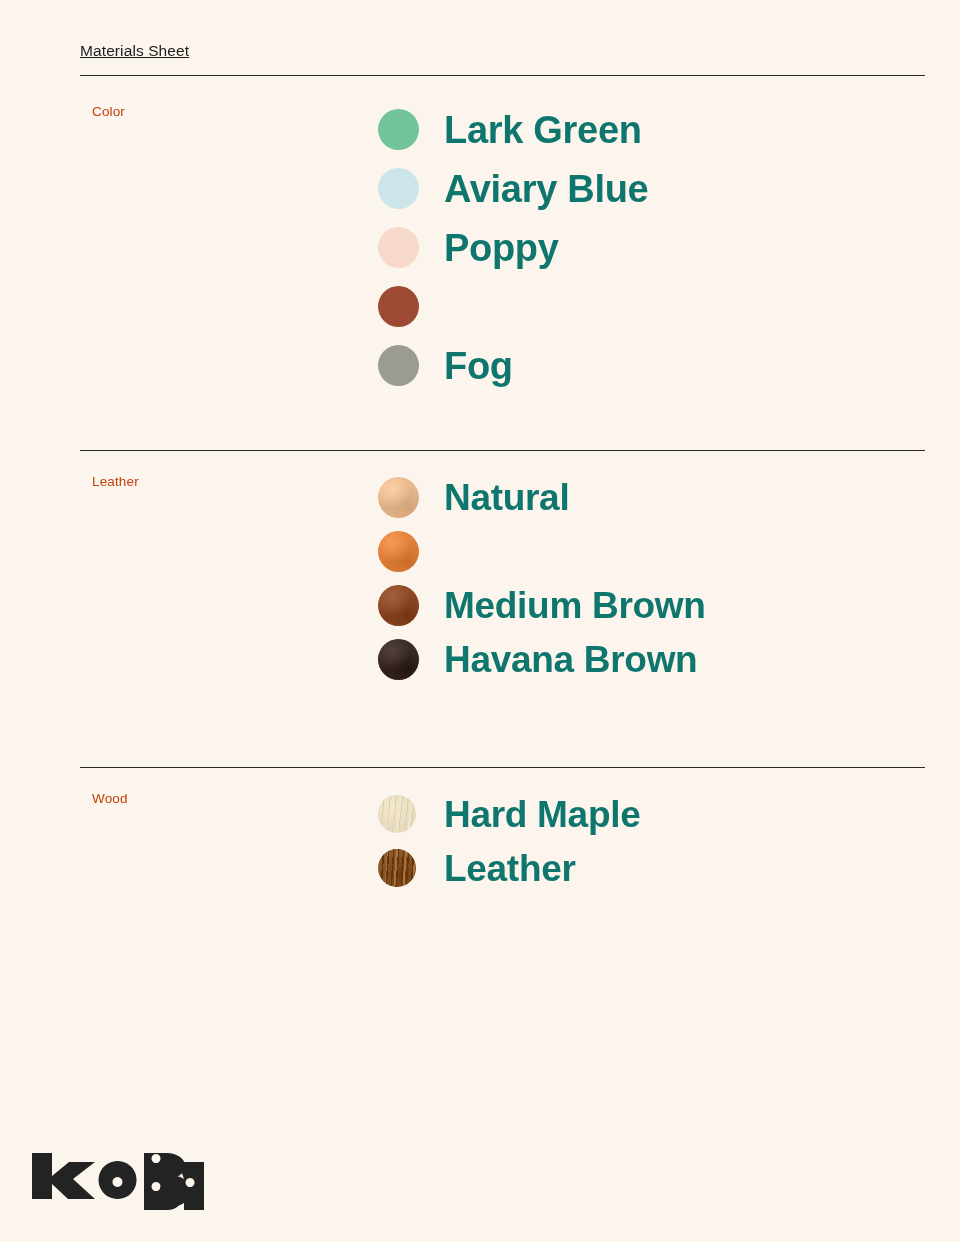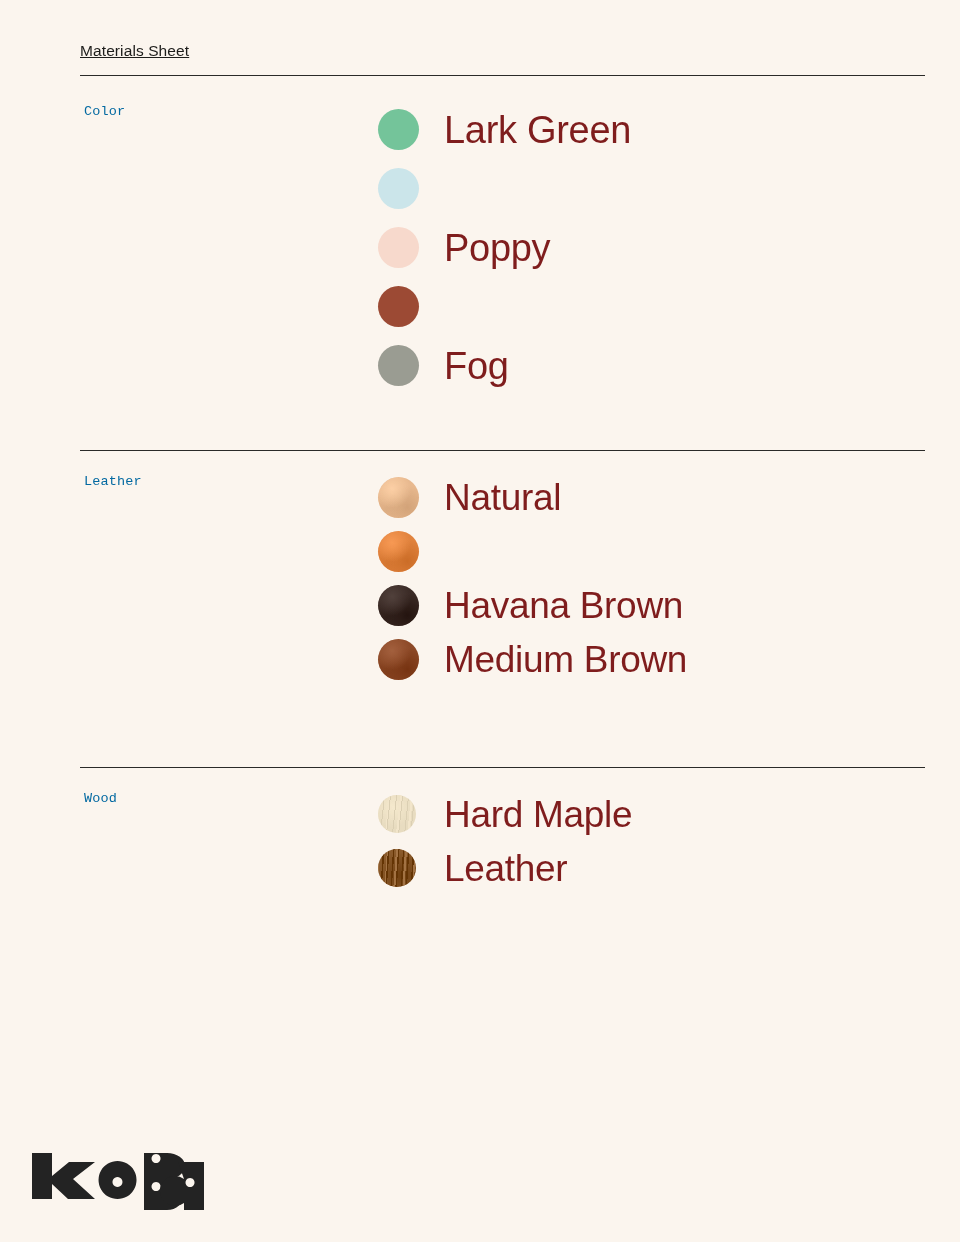--- a/index.html
+++ b/index.html
@@ -56,26 +56,25 @@
     position: absolute;
     left: 0;
     width: 960px;
   }
   .section-color   { top: 100px; }
   .section-leather { top: 470px; }
   .section-wood    { top: 787px; }
 
   .section-label {
     position: absolute;
-    left: 84px;
+    left: 92px;
     top: 4px;
     font-size: 13.5px;
     letter-spacing: 0.15px;
-    color: #0369a1;
-    font-family: Liberation Mono, monospace;
+    color: #c2410c;
   }
 
   .items {
     position: absolute;
     left: 378px;
     top: 0;
   }
 
   .item {
     display: flex;
@@ -83,22 +82,22 @@
   }
 
   .swatch {
     flex: 0 0 auto;
     border-radius: 50%;
     overflow: hidden;
     position: relative;
   }
 
   .item-label {
-    color: #7f1d1d;
-    font-weight: 400;
+    color: #0f766e;
+    font-weight: 700;
     white-space: nowrap;
   }
 
   
   .section-color .item { height: 59px; }
   .section-color .swatch { width: 41px; height: 41px; }
   .section-color .item-label {
     font-size: 38px;
     margin-left: 25px;
     line-height: 1;
@@ -165,20 +164,21 @@
     <div class="section-label">Color</div>
     <div class="items">
 
       <div class="item">
         <span class="swatch" id="sw-c0" style="background: rgb(116, 196, 154);"></span>
         <span class="item-label">Lark Green</span>
       </div>
 
       <div class="item">
         <span class="swatch" id="sw-c1" style="background: rgb(203, 229, 234);"></span>
+        <span class="item-label">Aviary Blue</span>
       </div>
 
       <div class="item">
         <span class="swatch" id="sw-c2" style="background: rgb(247, 217, 204);"></span>
         <span class="item-label">Poppy</span>
       </div>
 
       <div class="item">
         <span class="swatch" id="sw-c3" style="background: rgb(156, 74, 52);"></span>
       </div>
@@ -204,31 +204,31 @@
         <span class="item-label">Natural</span>
       </div>
 
       <div class="item">
         <span class="swatch" id="sw-l1" style="background: rgb(225, 131, 62);">
             <span class="tex" style="background: radial-gradient(circle at 34% 28%, rgb(251, 157, 88) 0%, rgba(0, 0, 0, 0) 48%), radial-gradient(circle at 72% 74%, rgb(199, 105, 36) 0%, rgba(0, 0, 0, 0) 52%), radial-gradient(circle at 20% 80%, rgb(211, 117, 48) 0%, rgba(0, 0, 0, 0) 40%); opacity: 0.85;"></span>
           </span>
       </div>
 
       <div class="item">
+        <span class="swatch" id="sw-l2" style="background: rgb(141, 74, 40);">
+            <span class="tex" style="background: radial-gradient(circle at 34% 28%, rgb(167, 100, 66) 0%, rgba(0, 0, 0, 0) 48%), radial-gradient(circle at 72% 74%, rgb(115, 48, 14) 0%, rgba(0, 0, 0, 0) 52%), radial-gradient(circle at 20% 80%, rgb(127, 60, 26) 0%, rgba(0, 0, 0, 0) 40%); opacity: 0.85;"></span>
+          </span>
+        <span class="item-label">Medium Brown</span>
+      </div>
+
+      <div class="item">
         <span class="swatch" id="sw-l3" style="background: rgb(59, 43, 38);">
             <span class="tex" style="background: radial-gradient(circle at 34% 28%, rgb(85, 69, 64) 0%, rgba(0, 0, 0, 0) 48%), radial-gradient(circle at 72% 74%, rgb(33, 17, 12) 0%, rgba(0, 0, 0, 0) 52%), radial-gradient(circle at 20% 80%, rgb(45, 29, 24) 0%, rgba(0, 0, 0, 0) 40%); opacity: 0.85;"></span>
           </span>
         <span class="item-label">Havana Brown</span>
-      </div>
-
-      <div class="item">
-        <span class="swatch" id="sw-l2" style="background: rgb(141, 74, 40);">
-            <span class="tex" style="background: radial-gradient(circle at 34% 28%, rgb(167, 100, 66) 0%, rgba(0, 0, 0, 0) 48%), radial-gradient(circle at 72% 74%, rgb(115, 48, 14) 0%, rgba(0, 0, 0, 0) 52%), radial-gradient(circle at 20% 80%, rgb(127, 60, 26) 0%, rgba(0, 0, 0, 0) 40%); opacity: 0.85;"></span>
-          </span>
-        <span class="item-label">Medium Brown</span>
       </div>
 
     </div>
   </div>
 
   <div class="rule rule-wood"></div>
 
   <div class="section section-wood">
     <div class="section-label">Wood</div>
     <div class="items">

